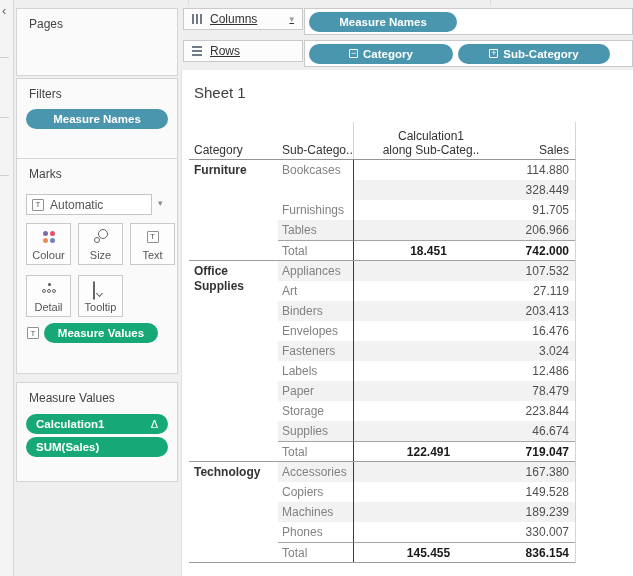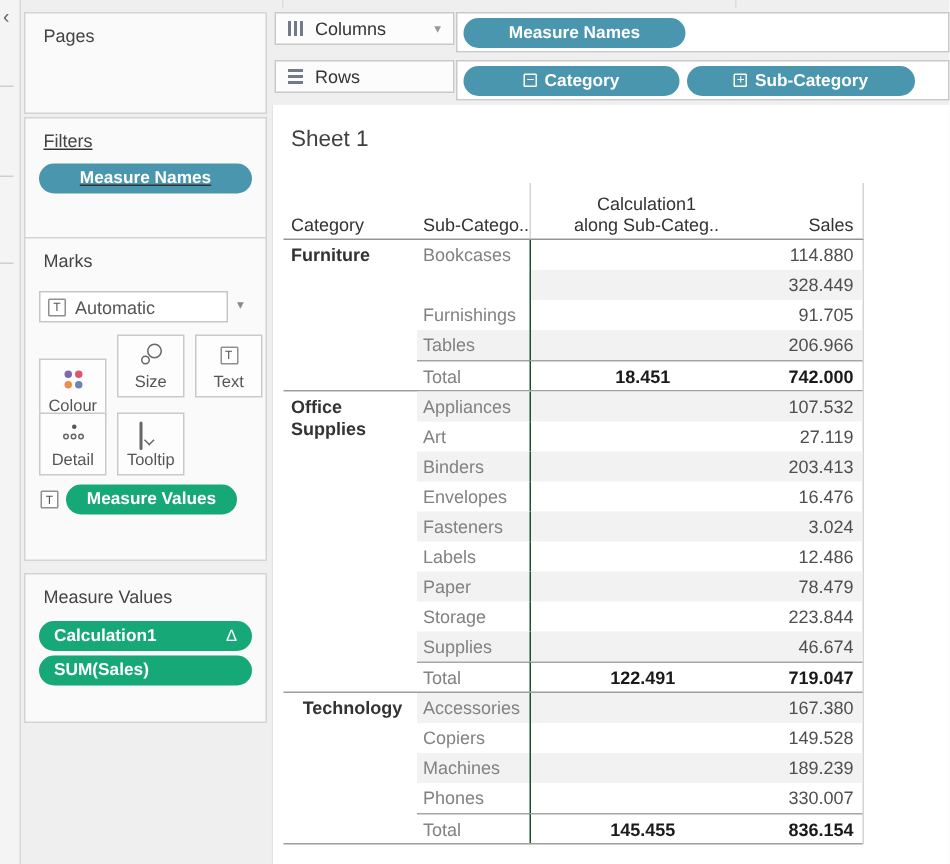--- a/index.html
+++ b/index.html
@@ -66,21 +66,21 @@
   .detail-icon .o2 { width:4px; height:4px; border:1px solid #666; left:6px; top:6px; }
   .detail-icon .o3 { width:4px; height:4px; border:1px solid #666; left:11px; top:6px; }
   .tooltip-icon { position:relative; width:15px; height:14px; }
   .tooltip-icon .bubble { width:15px; height:10px; border:1px solid #666; border-radius:2px; }
   .tooltip-icon .tail { position:absolute; left:4px; top:9px; width:5px; height:5px; background:#fdfdfd;
     border-left:1px solid #666; border-bottom:1px solid #666; transform:rotate(-45deg); }
 
   
   .shelf-label-box {
     position:absolute; height:22px; background:#fcfcfc; border:1px solid #c9c9c9;
-    display:flex; align-items:center; padding:0 8px;
+    display:flex; align-items:center; padding:0 8px;text-decoration:underline;
   }
   .shelf-label { font-size:12px; color:#333; margin-left:8px; }
   .shelf-area { position:absolute; background:#fff; border:1px solid #c9c9c9; display:flex; align-items:center; padding-left:4px; gap:5px; }
   .icon-cols { display:flex; gap:2px; }
   .icon-cols i { width:2px; height:10px; background:#707a88; display:block; }
   .icon-rows-glyph { display:flex; flex-direction:column; gap:2px; }
   .icon-rows-glyph i { width:10px; height:2px; background:#707a88; display:block; }
   .shelf-chevron { margin-left:auto; font-size:9px; color:#999; cursor:pointer; }
 
   
@@ -121,36 +121,36 @@
   <div class="abs rail-tick" style="top:175px"></div>
 </div>
 
 <div class="abs top-strip-line" style="left:188px"></div>
 <div class="abs top-strip-line" style="left:490px"></div>
 
 <div class="panel" style="top:8px; height:68px;">
   <div class="panel-title">Pages</div>
 </div>
 
-<div class="panel" style="top:78px; height:82px;text-decoration:underline;">
+<div class="panel" style="top:78px; height:82px;">
   <div class="panel-title">Filters</div>
   <div id="filters-pills" style="padding:8px 9px 0 9px;">
       <div class="pill blue">Measure Names</div>
     </div>
 </div>
 
 <div class="panel" style="top:158px; height:216px;">
   <div class="panel-title">Marks</div>
   <div class="marktype-box">
     <span class="t-box">T</span>
     <span class="marktype-label">Automatic</span>
   </div>
   <div class="marktype-chevron">▾</div>
   <div id="marks-buttons">
-      <div class="marks-btn" style="left: 9px; top: 80px; justify-content: flex-end;">
+      <div class="marks-btn" style="left: 9px; top: 64px; justify-content: flex-end;">
         <div class="icon-zone">
           <span class="colour-dots">
             <i style="background: rgb(128, 105, 169);"></i>
             <i style="background: rgb(224, 85, 107);"></i>
             <i style="background: rgb(239, 140, 81);"></i>
             <i style="background: rgb(111, 131, 181);"></i>
           </span>
         </div>
         <div class="btn-label">Colour</div>
       </div>
@@ -298,21 +298,21 @@
           <div class="cell calc"></div>
           <div class="cell sales">223.844</div>
           <div class="cell subcat banded">Supplies</div>
           <div class="cell calc banded"></div>
           <div class="cell sales banded">46.674</div>
           <div class="cell subcat total-line">Total</div>
           <div class="cell calc total-line total-num">122.491</div>
           <div class="cell sales total-line total-num">719.047</div>
         </div>
         <div class="group">
-          <div class="cat-cell" style="grid-row: 1 / span 5; text-align: center;">Technology</div>
+          <div class="cat-cell" style="grid-row: 1 / span 5;">Technology</div>
           <div class="cell subcat banded">Accessories</div>
           <div class="cell calc banded"></div>
           <div class="cell sales banded">167.380</div>
           <div class="cell subcat">Copiers</div>
           <div class="cell calc"></div>
           <div class="cell sales">149.528</div>
           <div class="cell subcat banded">Machines</div>
           <div class="cell calc banded"></div>
           <div class="cell sales banded">189.239</div>
           <div class="cell subcat">Phones</div>

